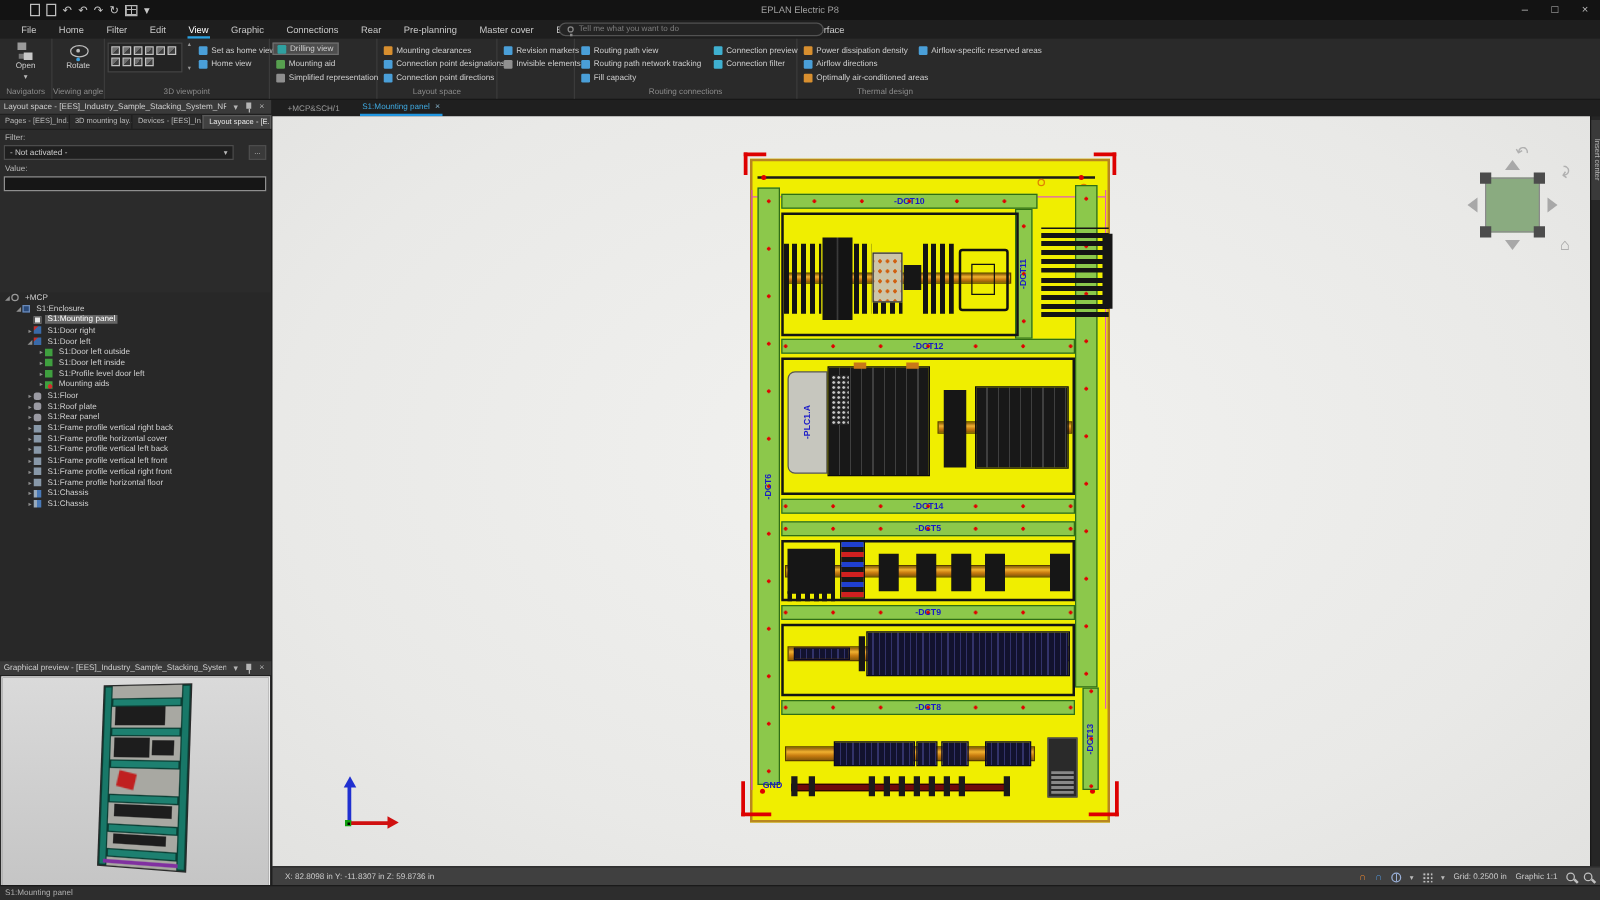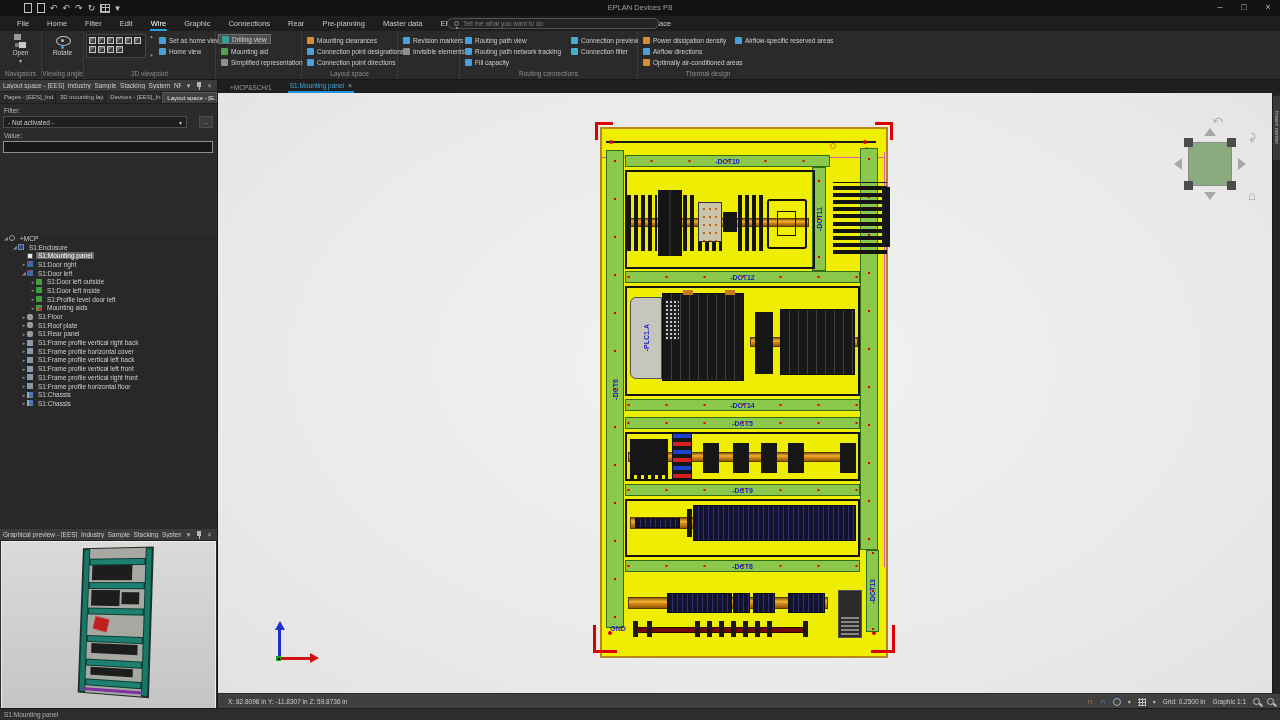--- a/index.html
+++ b/index.html
@@ -170,39 +170,39 @@
     <div class="qat">
       <span class="qat-page"></span>
       <span class="qat-page"></span>
       <span class="qat-ic">↶</span>
       <span class="qat-ic">↶</span>
       <span class="qat-ic">↷</span>
       <span class="qat-ic">↻</span>
       <span class="qat-grid"></span>
       <span class="qat-ic">▾</span>
     </div>
-    <div class="app-title">EPLAN Devices P8</div>
+    <div class="app-title">EPLAN Electric P8</div>
     <div class="winctl">
       <span>–</span>
       <span>□</span>
       <span>×</span>
     </div>
   </div>
 
   <div class="menubar">
     <span class="menu-item">File</span>
     <span class="menu-item">Home</span>
     <span class="menu-item">Filter</span>
     <span class="menu-item">Edit</span>
-    <span class="menu-item active">Wire</span>
+    <span class="menu-item active">View</span>
     <span class="menu-item">Graphic</span>
     <span class="menu-item">Connections</span>
     <span class="menu-item">Rear</span>
     <span class="menu-item">Pre-planning</span>
-    <span class="menu-item">Master data</span>
+    <span class="menu-item">Master cover</span>
     <span class="menu-item">EPLAN Cloud</span>
     <span class="menu-item">Wire properties</span>
     <span class="menu-item">SPM Tools</span>
     <span class="menu-item">E3DInterface</span>
     <div class="tellme">
       <span class="bulb"></span>
       <span class="tellme-text">Tell me what you want to do</span>
     </div>
   </div>
 

